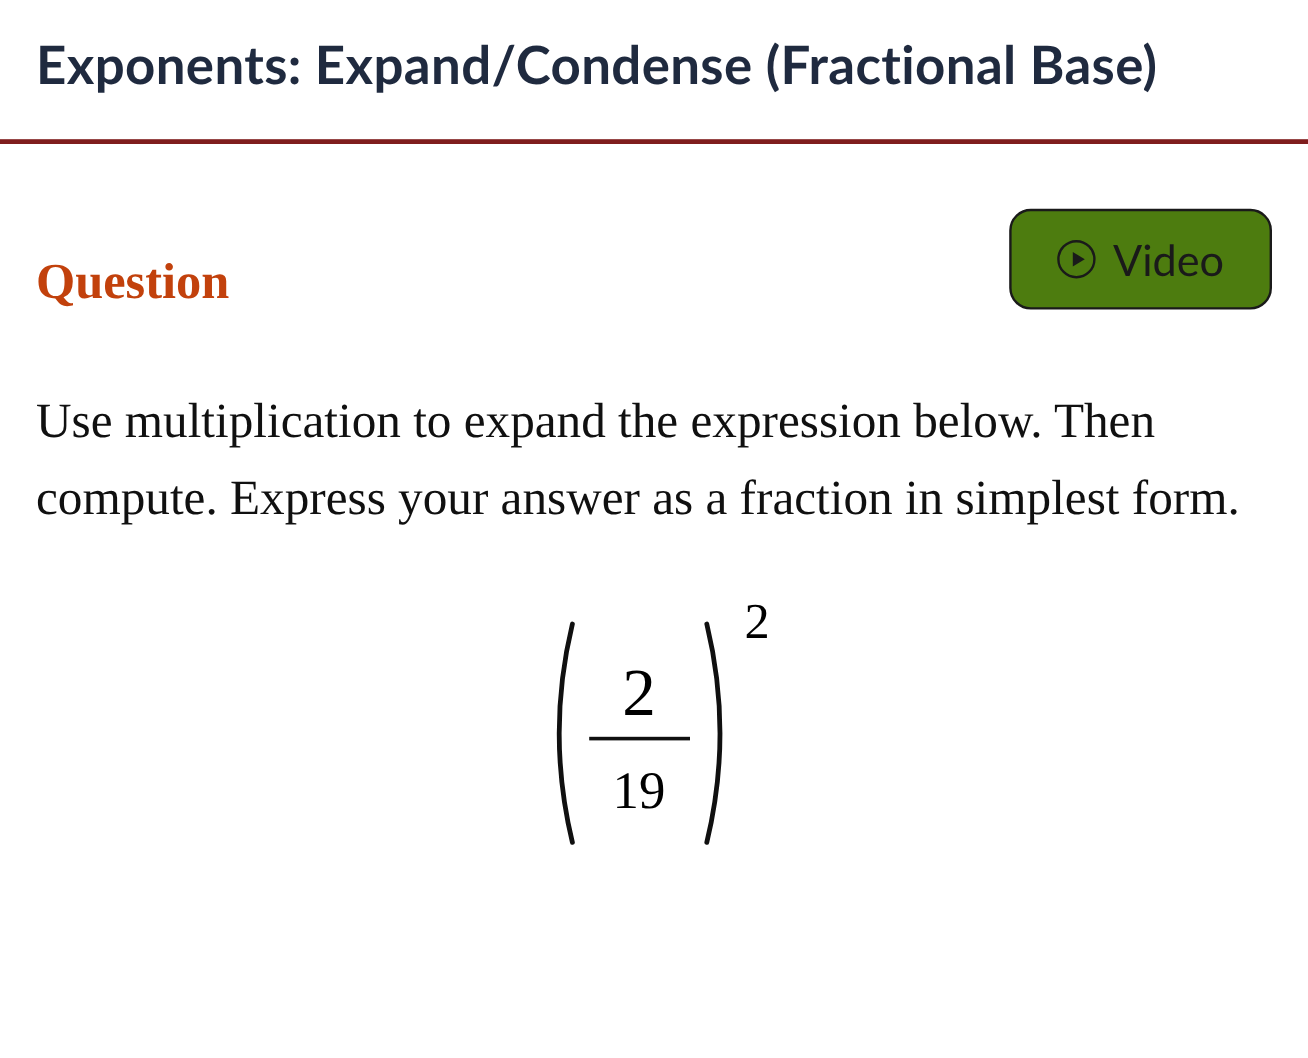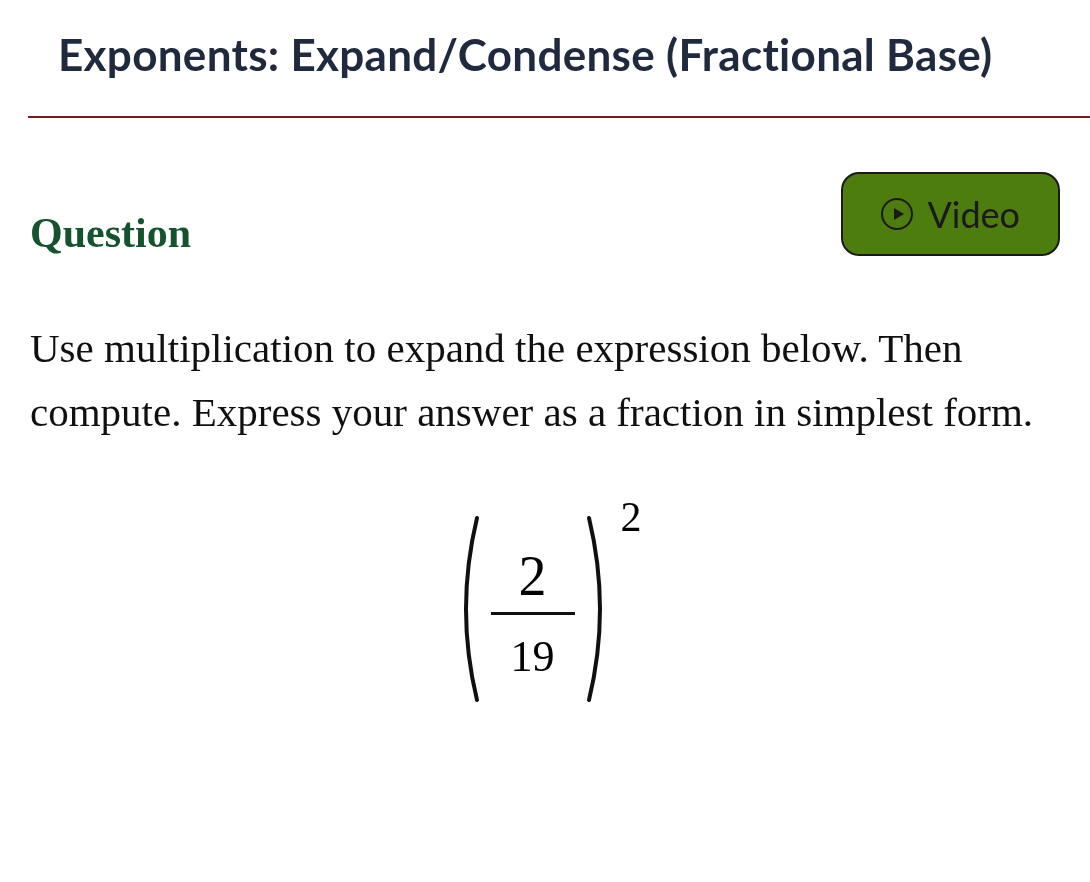--- a/index.html
+++ b/index.html
@@ -9,43 +9,42 @@
     }
     body {
       font-family: Georgia, 'Times New Roman', serif;
       background: #fff;
       width: 1090px;
       height: 882px;
       overflow: hidden;
     }
     .page-title-container {
       padding: 28px 36px 36px 30px;
-      border-bottom: 2px solid #7f1d1d;
-      margin-left: 28px;
+      border-bottom: 4px solid #7f1d1d;
     }
     .page-title {
       font-size: 44px;
       font-weight: 700;
       color: #1f2a3f;
       font-family: 'Lato', 'Helvetica Neue', Arial, sans-serif;
       letter-spacing: 0.3px;
     }
     .content {
       padding: 52px 30px 30px 30px;
     }
     .question-header {
       display: flex;
       align-items: center;
       justify-content: space-between;
       margin-bottom: 60px;
     }
     .question-label {
       font-size: 42px;
       font-weight: 700;
-      color: #14532d;
+      color: #c2410c;
       margin-top: 39px;
     }
     .header-buttons {
       display: flex;
       gap: 20px;
     }
     .btn {
       display: inline-flex;
       align-items: center;
       justify-content: center;

